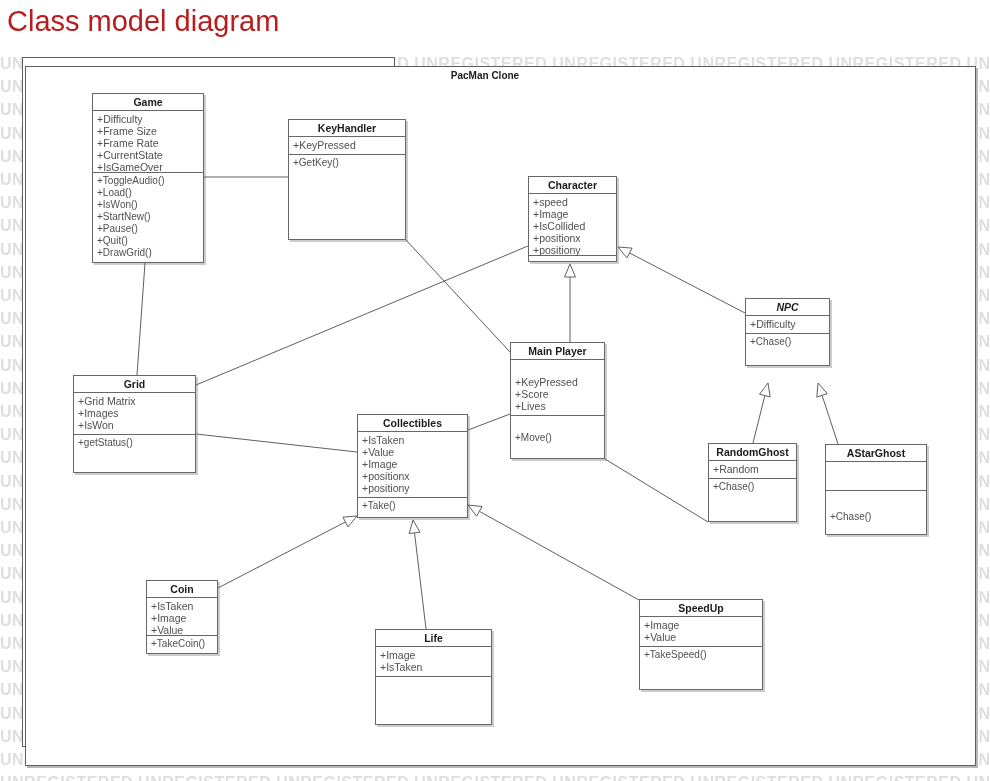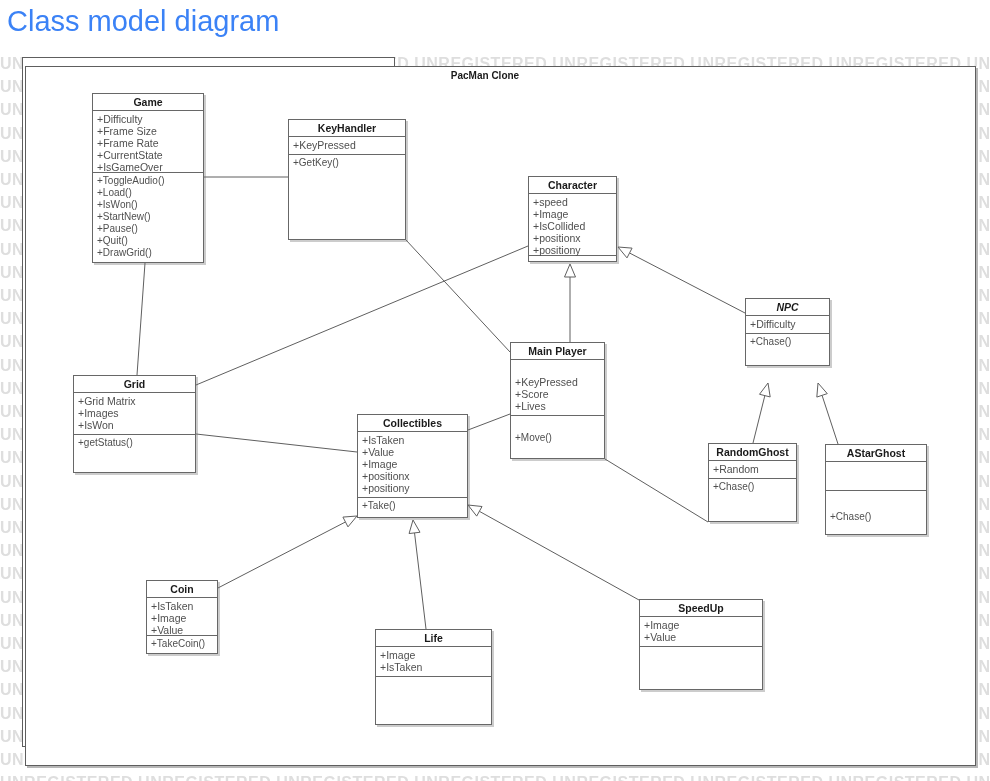--- a/index.html
+++ b/index.html
@@ -24,21 +24,21 @@
     background:#ffffff;border:1px solid #5e5e5e;z-index:2;box-sizing:border-box;
     box-shadow:2px 2px 0 #b7b7b7;
   }
   #frame-title{
     position:absolute;left:415px;top:70px;width:140px;text-align:center;
     font-size:10px;font-weight:bold;color:#1a1a1a;z-index:5;
   }
   
   #page-heading{
     position:absolute;left:7px;top:5px;z-index:6;margin:0;
-    font-size:29px;font-weight:400;color:#3b82f6;letter-spacing:0px;
+    font-size:29px;font-weight:400;color:#b91c1c;letter-spacing:0px;
   }
   
   #edges{position:absolute;left:0;top:0;z-index:3;pointer-events:none;}
   
   #classes{position:absolute;left:0;top:0;width:990px;height:781px;z-index:4;}
   .uml-class{
     position:absolute;background:#ffffff;border:1px solid #676767;
     box-shadow:2px 2px 0 rgba(110,110,110,0.35);
     display:flex;flex-direction:column;box-sizing:border-box;
   }
@@ -242,14 +242,17 @@
         <div class="uml-member">+Image</div>
         <div class="uml-member">+IsTaken</div>
       </div>
     </div>
     <div class="uml-class" style="left: 639px; top: 599px; width: 124px; height: 91px;">
       <div class="uml-title">SpeedUp</div>
       <div class="uml-attrs">
         <div class="uml-member">+Image</div>
         <div class="uml-member">+Value</div>
       </div>
+      <div class="uml-methods">
+        <div class="uml-member">+TakeSpeed()</div>
+      </div>
     </div>
   </div>
 
 </body></html>

